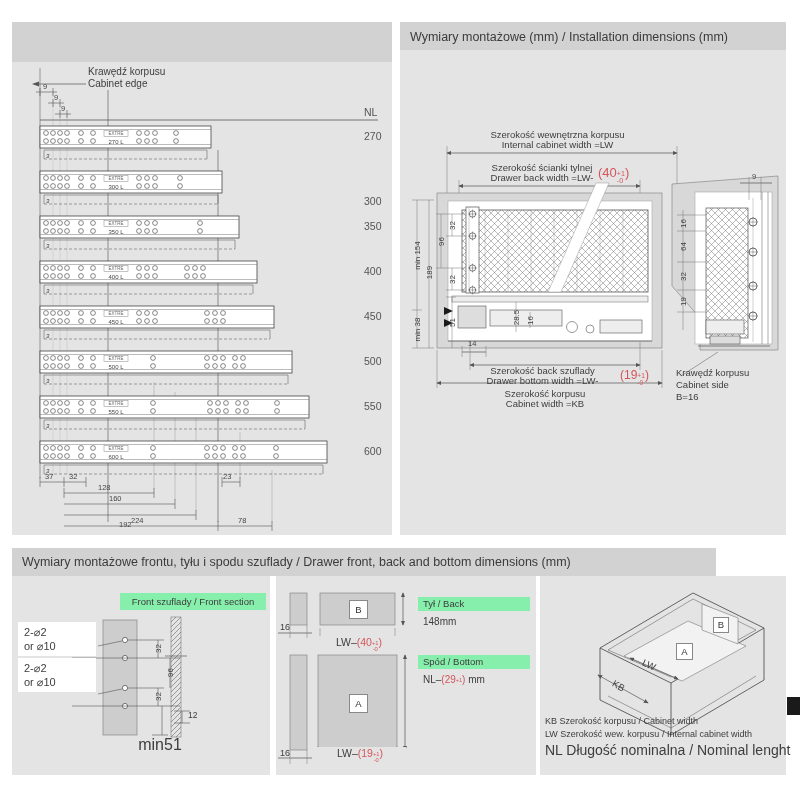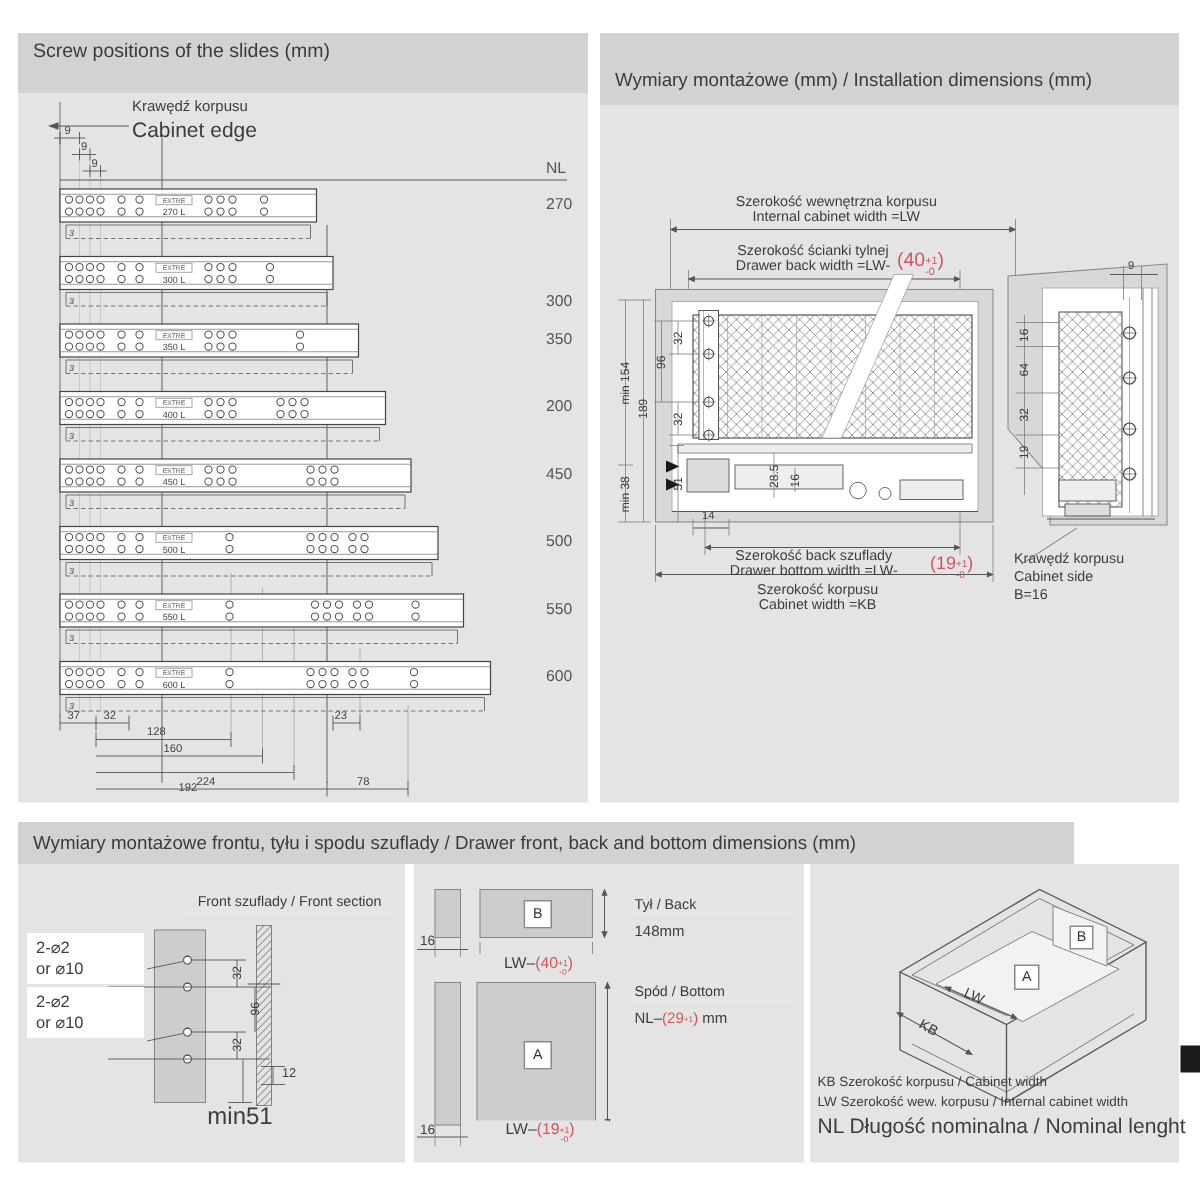--- a/index.html
+++ b/index.html
@@ -12,38 +12,37 @@
   .c{text-align:center}
   .dim{font-size:7.5px;color:#444}
   .vd{position:absolute;width:44px;text-align:center;font-size:8px;color:#3d3d3d;
       transform:rotate(-90deg);white-space:nowrap;line-height:9px}
   .rot24{transform:rotate(24deg)}
   .rot29{transform:rotate(29deg)}
   .tolr{color:#d4555a}
   .ss{display:inline-flex;flex-direction:column;font-size:55%;line-height:1.02;vertical-align:14%}
   .ss i{font-style:normal}
   .mask{background:#e4e4e5;padding:0 2px}
-  .bar{position:absolute;background:#e5e5e5;color:#3b3b3b;font-size:9.5px;line-height:14px;
+  .bar{position:absolute;background:#86efac;color:#3b3b3b;font-size:9.5px;line-height:14px;
        box-sizing:border-box;padding:0 5px;white-space:nowrap}
   .whitebox{position:absolute;background:#fff;font-size:11px;line-height:14px;padding:3px 6px;white-space:nowrap}
   .abox{position:absolute;background:#fff;border:0.5px solid #888;text-align:center;font-size:9.5px;color:#333}
   .block{position:absolute;background:#e4e4e5}
   .dl{stroke:#555;stroke-width:0.7;fill:none}
   .tl{stroke:#777;stroke-width:0.5;fill:none}
   .svg-brand{font-size:4.5px;fill:#666}
   .svg-raillabel{font-size:6px;fill:#444}
   .svg-note{font-size:6px;fill:#444;font-style:italic}
   .nlval{font-size:10.5px;color:#555}
 </style>
 </head>
 <body>
 
 <div class="panel" id="slides-panel" style="left:12px;top:22px;width:380px;height:513px">
   <div class="phead" style="height:40px;padding:4px 10px">
-    <div style="font-size:13px;line-height:16px">Screw positions of the slides (mm)</div>
   </div>
 
   <svg id="svg1" width="380" height="473" style="top:40px" viewBox="0 0 380 473">
 
     <line x1="28" y1="6" x2="28" y2="416" stroke="#777" stroke-width="0.7"></line>
     <line x1="41" y1="30" x2="41" y2="412" stroke="#bbb" stroke-width="0.45"></line>
     <line x1="48" y1="41" x2="48" y2="412" stroke="#bbb" stroke-width="0.45"></line>
     <line x1="55" y1="52" x2="55" y2="412" stroke="#bbb" stroke-width="0.45"></line>
     <line x1="96" y1="28" x2="96" y2="460" stroke="#666" stroke-width="0.7"></line>
     <line x1="206" y1="88" x2="206" y2="460" stroke="#666" stroke-width="0.7"></line>
@@ -375,45 +374,45 @@
           <line x1="32" y1="403" x2="311" y2="403" stroke="#666" stroke-width="0.6"></line>
           <line x1="32" y1="412" x2="311" y2="412" stroke="#666" stroke-width="0.6" stroke-dasharray="3,2"></line>
           <line x1="32" y1="403" x2="32" y2="412" stroke="#666" stroke-width="0.6"></line>
           <line x1="311" y1="403" x2="311" y2="412" stroke="#666" stroke-width="0.6"></line>
           <text x="34" y="410.5" class="svg-note">3</text>
         </g>
       </g>
   </svg>
 
   <div class="lbl" style="left:76px;top:44px;font-size:10px">Krawędź korpusu</div>
-  <div class="lbl" style="left:76px;top:56px;font-size:14px">Cabinet edge</div>
+  <div class="lbl" style="left:76px;top:56px;font-size:10px">Cabinet edge</div>
   <div class="lbl dim" style="left:31px;top:61px">9</div>
   <div class="lbl dim" style="left:42px;top:72px">9</div>
   <div class="lbl dim" style="left:49px;top:83px">9</div>
   <div class="lbl" style="left:352px;top:84px;font-size:10.5px;color:#555">NL</div>
   <div class="lbl dim" style="left:33px;top:451px">37</div>
   <div class="lbl dim" style="left:57px;top:451px">32</div>
   <div class="lbl dim" style="left:211px;top:451px">23</div>
   <div class="lbl dim" style="left:86px;top:462px">128</div>
   <div class="lbl dim" style="left:97px;top:473px">160</div>
   <div class="lbl dim" style="left:107px;top:499px">192</div>
   <div class="lbl dim" style="left:119px;top:495px">224</div>
   <div class="lbl dim" style="left:226px;top:495px">78</div>
 <div class="lbl nlval" style="left: 352px; top: 108px;">270</div>
     <div class="lbl nlval" style="left: 352px; top: 153px; margin-top: 20px;">300</div>
     <div class="lbl nlval" style="left: 352px; top: 198px;">350</div>
-    <div class="lbl nlval" style="left: 352px; top: 243px;">200</div>
+    <div class="lbl nlval" style="left: 352px; top: 243px;">400</div>
     <div class="lbl nlval" style="left: 352px; top: 288px;">450</div>
     <div class="lbl nlval" style="left: 352px; top: 333px;">500</div>
     <div class="lbl nlval" style="left: 352px; top: 378px;">550</div>
     <div class="lbl nlval" style="left: 352px; top: 423px;">600</div>
   </div>
 
 <div class="panel" id="install-panel" style="left:400px;top:22px;width:386px;height:513px">
-  <div class="phead" style="height:28px;padding:24px 10px">
+  <div class="phead" style="height:28px;padding:8px 10px">
     <div style="font-size:12.5px">Wymiary montażowe (mm) / Installation dimensions (mm)</div>
   </div>
 
   <svg id="svg2" width="386" height="455" style="top:58px" viewBox="0 0 386 455">
     <defs>
       <pattern id="xh2" width="7" height="7" patternUnits="userSpaceOnUse">
         <path d="M0,7 L7,0 M0,0 L7,7" stroke="#6a6a6a" stroke-width="0.45" fill="none"></path>
       </pattern>
       <marker id="ae2" markerWidth="7" markerHeight="6" refX="6" refY="3" orient="auto">
           <path d="M0,0 L7,3 L0,6 Z" fill="#555"></path>

